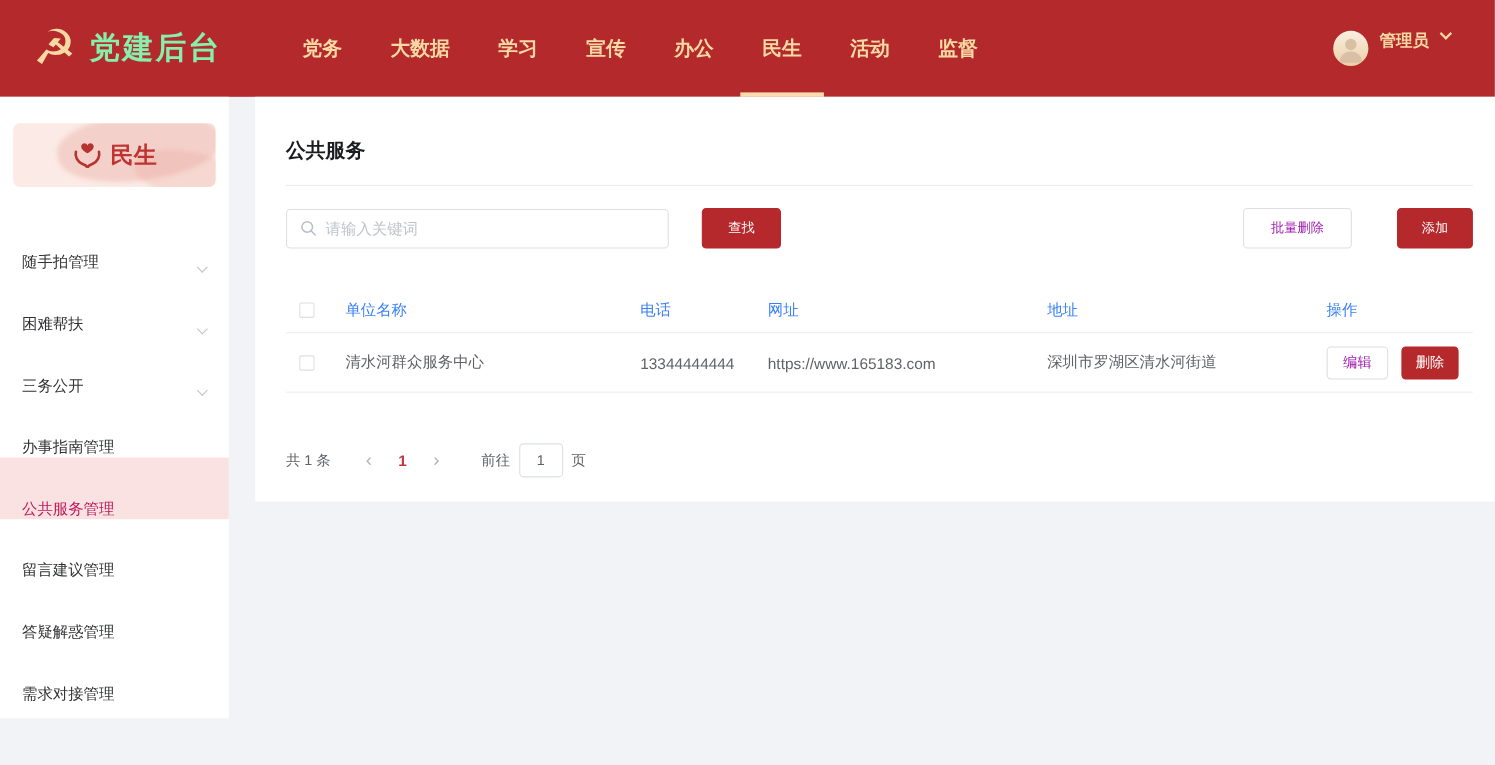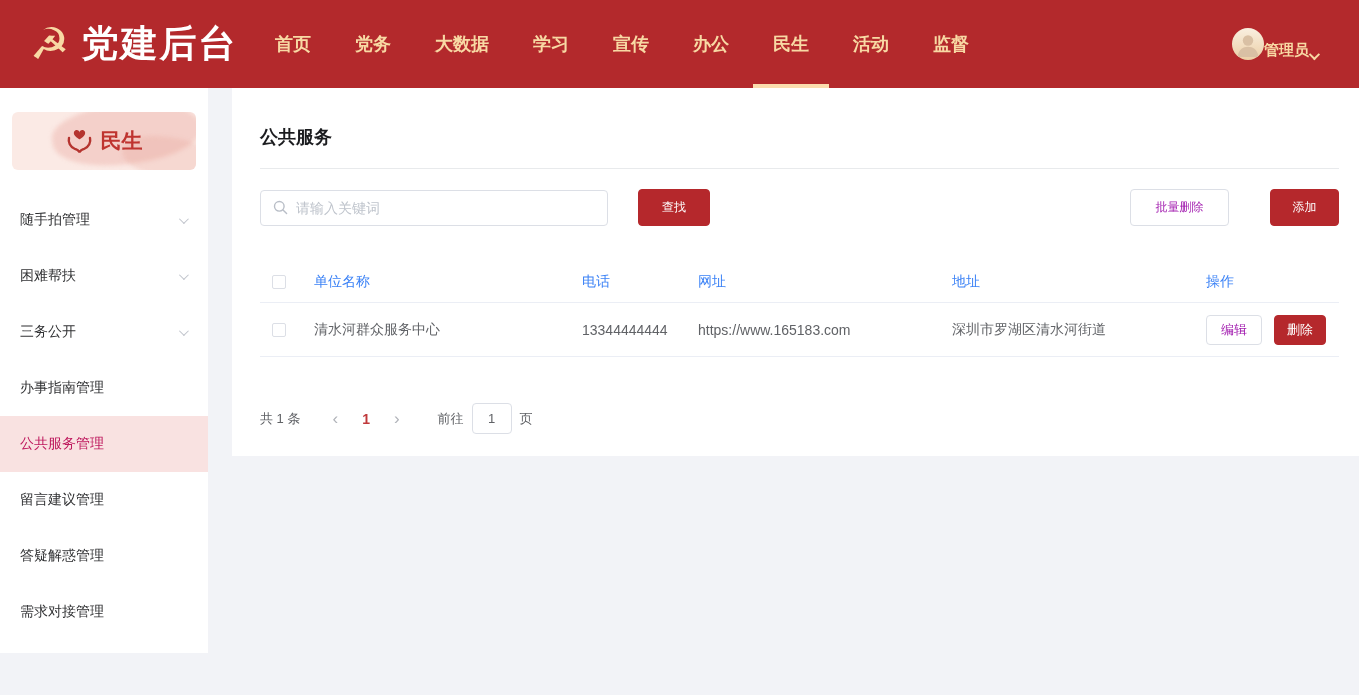--- a/index.html
+++ b/index.html
@@ -11,33 +11,33 @@
     overflow:hidden;
     color:#303133;
   }
   
   .header {
     position:absolute; top:0; left:0; right:0; height:88px;
     background:#b3292c; display:flex; align-items:center;
   }
   .brand { display:flex; align-items:center; gap:12px; padding-left:30px; width:235px; flex:0 0 auto; }
   .brand-icon { font-size:44px; line-height:1; color:#f8d9a4; }
-  .brand-title { font-size:37px; font-weight:bold; color:#ffffff; letter-spacing:2px; white-space:nowrap; }
+  .brand-title { font-size:28px; font-weight:bold; color:#86efac; letter-spacing:2px; white-space:nowrap; }
   .nav { display:flex; align-items:center; height:100%; margin-left:20px; flex:0 0 auto; }
   .nav-item {
     position:relative; height:100%; display:flex; align-items:center;
     padding:0 20px; margin-right:4px; font-size:18px; font-weight:bold;
     color:#f8d9a4; cursor:pointer; white-space:nowrap;
   }
   .nav-item.active::after {
     content:""; position:absolute; left:50%; transform:translateX(-50%);
     bottom:0; width:76px; height:4px; background:#fbdcae;
   }
   .header-spacer { flex:1 1 auto; }
-  .user-area { display:flex; align-items:flex-end; padding-right:42px; cursor:pointer; }
+  .user-area { display:flex; align-items:flex-start; gap:10px; padding-right:42px; cursor:pointer; }
   .avatar {
     width:32px; height:32px; border-radius:50%; overflow:hidden;
     background:linear-gradient(180deg,#f9efe0 0%,#eccfa6 100%);
     display:flex; align-items:center; justify-content:center;
   }
   .user-name { font-size:15px; color:#f8d9a4; font-weight:bold; }
   .chev-down {
     width:8px; height:8px; border-right:2px solid #f8d9a4; border-bottom:2px solid #f8d9a4;
     transform:rotate(45deg) translateY(-2px); display:inline-block;
   }
@@ -58,21 +58,21 @@
   }
   .side-banner .blob2 {
     position:absolute; width:90px; height:40px; left:110px; top:25px;
     background:rgba(228,150,138,0.22); border-radius:55% 45% 60% 50%;
     transform:rotate(10deg); filter:blur(2px);
   }
   .side-banner-label { font-size:21px; font-weight:bold; color:#bf3430; position:relative; }
   .heart-hands { position:relative; width:27px; height:26px; }
   .side-menu { padding-top:8px; }
   .side-item {
-    height:56px; display:flex; align-items:center; padding:0 20px;
+    height:56px; display:flex; align-items:flex-end; padding:0 20px;
     font-size:14px; color:#303133; cursor:pointer; position:relative;
   }
   .side-item .side-chev {
     position:absolute; right:22px; width:7px; height:7px;
     border-right:1.5px solid #c0c4cc; border-bottom:1.5px solid #c0c4cc;
     transform:rotate(45deg) translateY(-2px);
   }
   .side-item.active { background:#f9e2e1; color:#be185d; }
   
   .main {
@@ -133,21 +133,20 @@
 </style>
 </head>
 <body>
 
 <div class="header">
   <div class="brand">
     <span class="brand-icon">☭</span>
     <span class="brand-title">党建后台</span>
   </div>
   <div class="nav">
-    <div class="nav-item">首页</div>
     <div class="nav-item">党务</div>
     <div class="nav-item">大数据</div>
     <div class="nav-item">学习</div>
     <div class="nav-item">宣传</div>
     <div class="nav-item">办公</div>
     <div class="nav-item active">民生</div>
     <div class="nav-item">活动</div>
     <div class="nav-item">监督</div>
   </div>
   <div class="header-spacer"></div>

